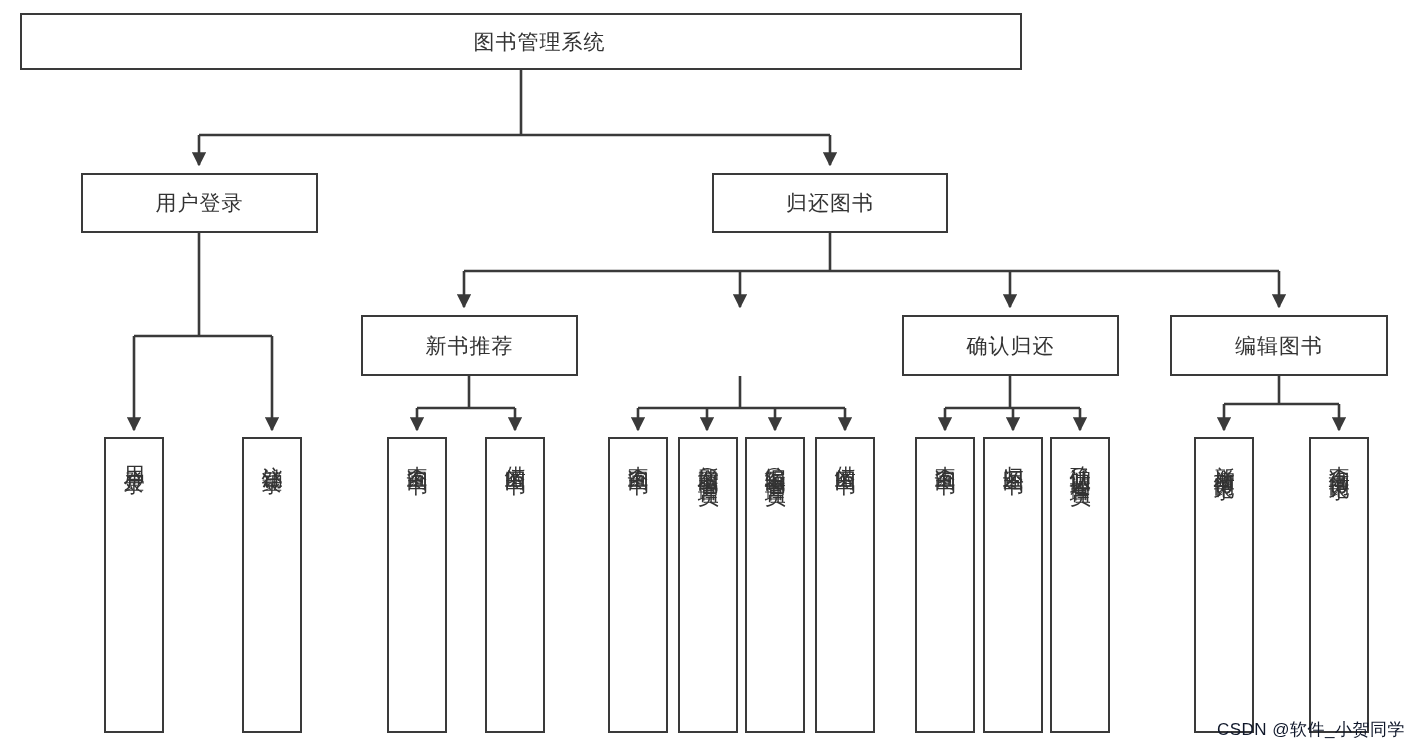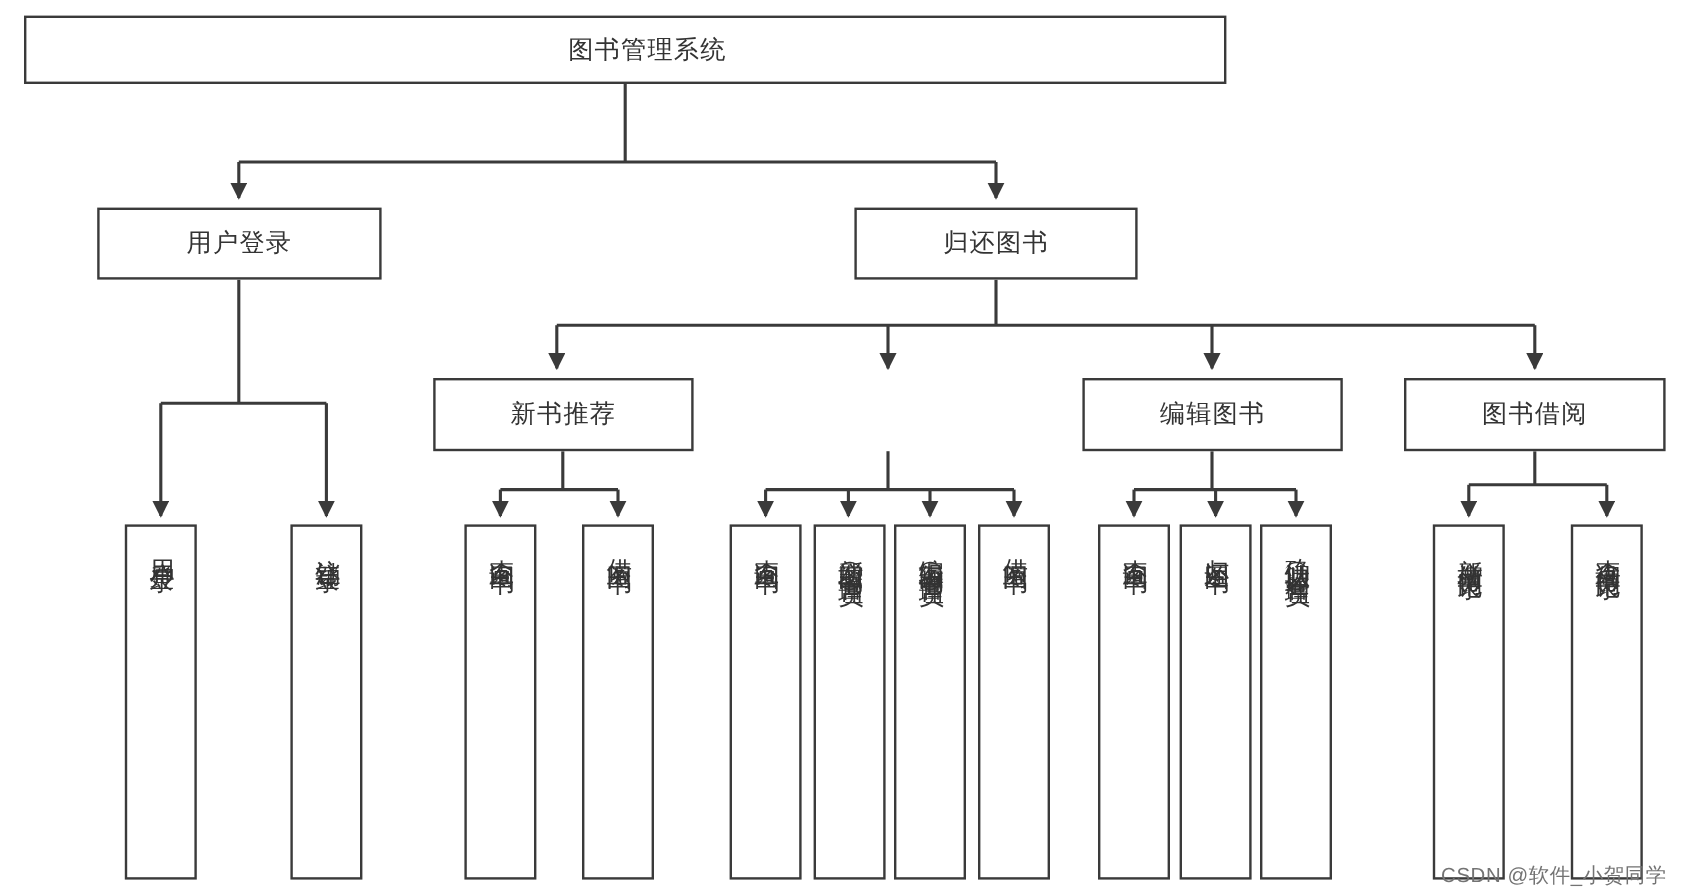--- a/index.html
+++ b/index.html
@@ -59,24 +59,24 @@
   .v-node .label {
     font-size: 21px;
     writing-mode: vertical-rl;
     text-orientation: upright;
     letter-spacing: 3px;
     line-height: 1.25;
     white-space: nowrap;
   }
   #watermark {
     position: absolute;
-    right: 16px;
+    right: 0;
     bottom: 6px;
     font-size: 17px;
-    color: #737373;
+    color: #0f172a;
     letter-spacing: 0.5px;
     z-index: 5;
     white-space: nowrap;
   }
 </style>
 </head>
 <body>
 
 <div id="canvas">
 
@@ -138,24 +138,24 @@
     <span class="label">用户登录</span>
   </div>
   <div class="node h-node" style="left:712px; top:173px; width:236px; height:60px;">
     <span class="label">归还图书</span>
   </div>
 
   <div class="node h-node" style="left:361px; top:315px; width:217px; height:61px;justify-content:center;">
     <span class="label">新书推荐</span>
   </div>
   <div class="node h-node" style="left:902px; top:315px; width:217px; height:61px;">
+    <span class="label">确认归还</span>
+  </div>
+  <div class="node h-node" style="left:1170px; top:315px; width:218px; height:61px;">
     <span class="label">编辑图书</span>
-  </div>
-  <div class="node h-node" style="left:1170px; top:315px; width:218px; height:61px;">
-    <span class="label">图书借阅</span>
   </div>
 
   <div class="node v-node" style="left:104px; top:437px; width:60px; height:296px;">
     <span class="label">用户登录</span>
   </div>
   <div class="node v-node" style="left:242px; top:437px; width:60px; height:296px;">
     <span class="label">注销登录</span>
   </div>
 
   <div class="node v-node" style="left:387px; top:437px; width:60px; height:296px;">

